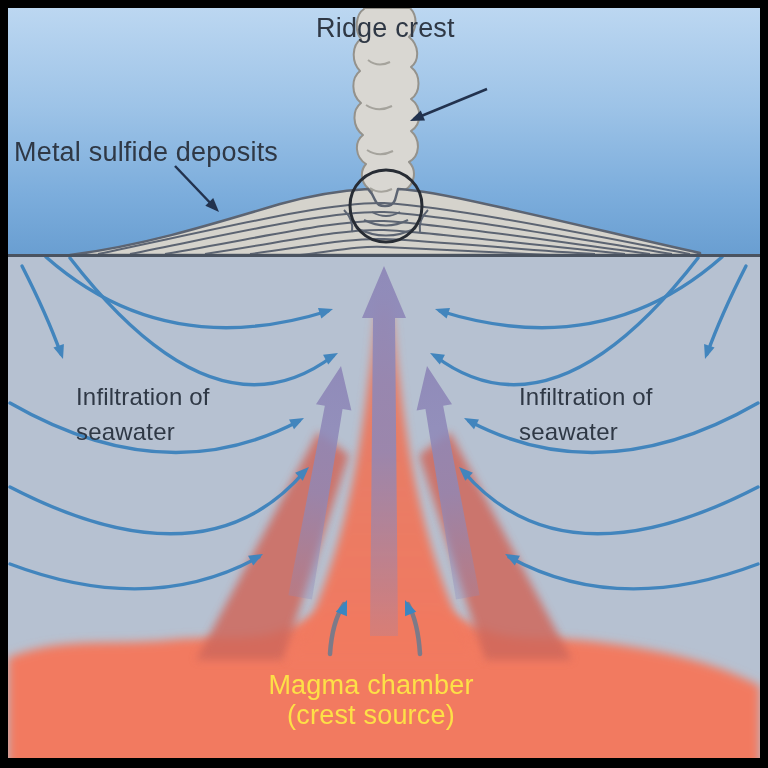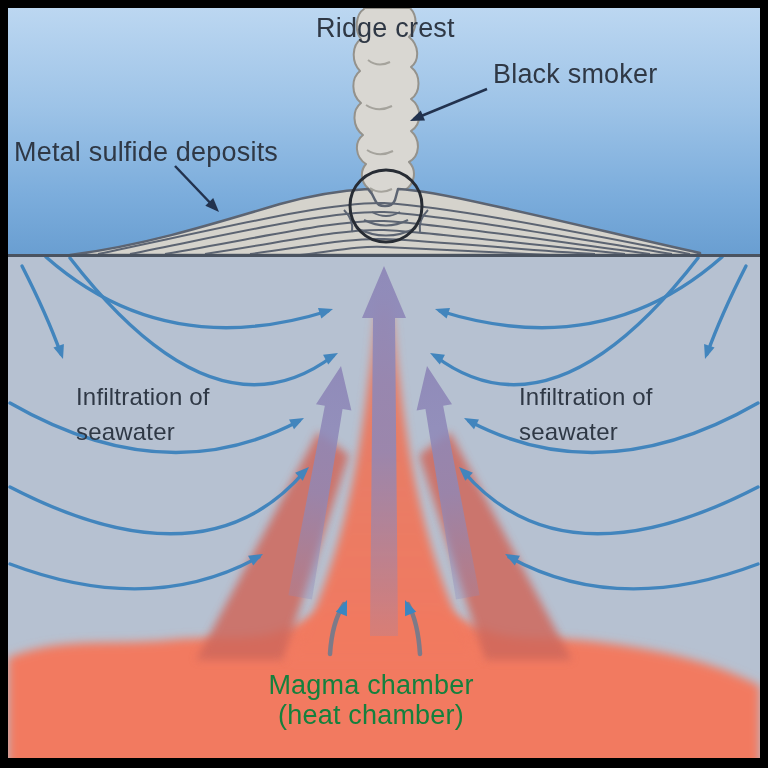--- a/index.html
+++ b/index.html
@@ -2,21 +2,21 @@
 <html><head>
 <meta charset="utf-8">
 <style>
   html,body{margin:0;padding:0;background:#000;}
   .stage{position:relative;width:743px;height:768px;overflow:hidden;background:#000;
          font-family:"Liberation Sans",sans-serif;padding-left:41px;}
   .stage svg{position:absolute;left:0;top:0;}
   .lbl{position:absolute;color:#2f3845;font-size:27px;font-weight:400;
        white-space:nowrap;letter-spacing:.2px;line-height:1.1;}
   .lbl.two-line{font-size:24px;line-height:35px;}
-  .lbl.magma{color:#15803d;font-size:27px;line-height:30px;text-align:center;
+  .lbl.magma{color:#fde047;font-size:27px;line-height:30px;text-align:center;
              white-space:normal;width:270px;}
 </style>
 </head>
 <body>
 
 <div class="stage">
 
 <svg width="768" height="768" viewBox="0 0 768 768">
   <defs>
     <clipPath id="inner">
@@ -169,32 +169,31 @@
     </g>
     <g>
       <path d="M175,166 L216,209" stroke-width="2.5" fill="none" stroke="#22324e"></path>
       <polygon points="0,0 -14,5.5 -14,-5.5" transform="translate(219,212) rotate(46)" fill="#22324e"></polygon>
     </g>
   </g>
 </svg>
 
 <div class="lbl" style="left:316px;top:14px;">Ridge crest</div>
 
-<div class="lbl" style="left:493px;top:60px;">Black smoker</div>
 
 <div class="lbl" style="left:14px;top:138px;">Metal sulfide deposits</div>
 
 <div class="lbl two-line" style="left:76px;top:379px;">
   <div>Infiltration of</div>
   <div>seawater</div>
 </div>
 
 <div class="lbl two-line" style="left:519px;top:379px;">
   <div>Infiltration of</div>
   <div>seawater</div>
 </div>
 
 <div class="lbl magma" style="left:236px;top:670px;">
   <div>Magma chamber</div>
-  <div>(heat chamber)</div>
+  <div>(crest source)</div>
 </div>
 
 </div>
 
 </body></html>

